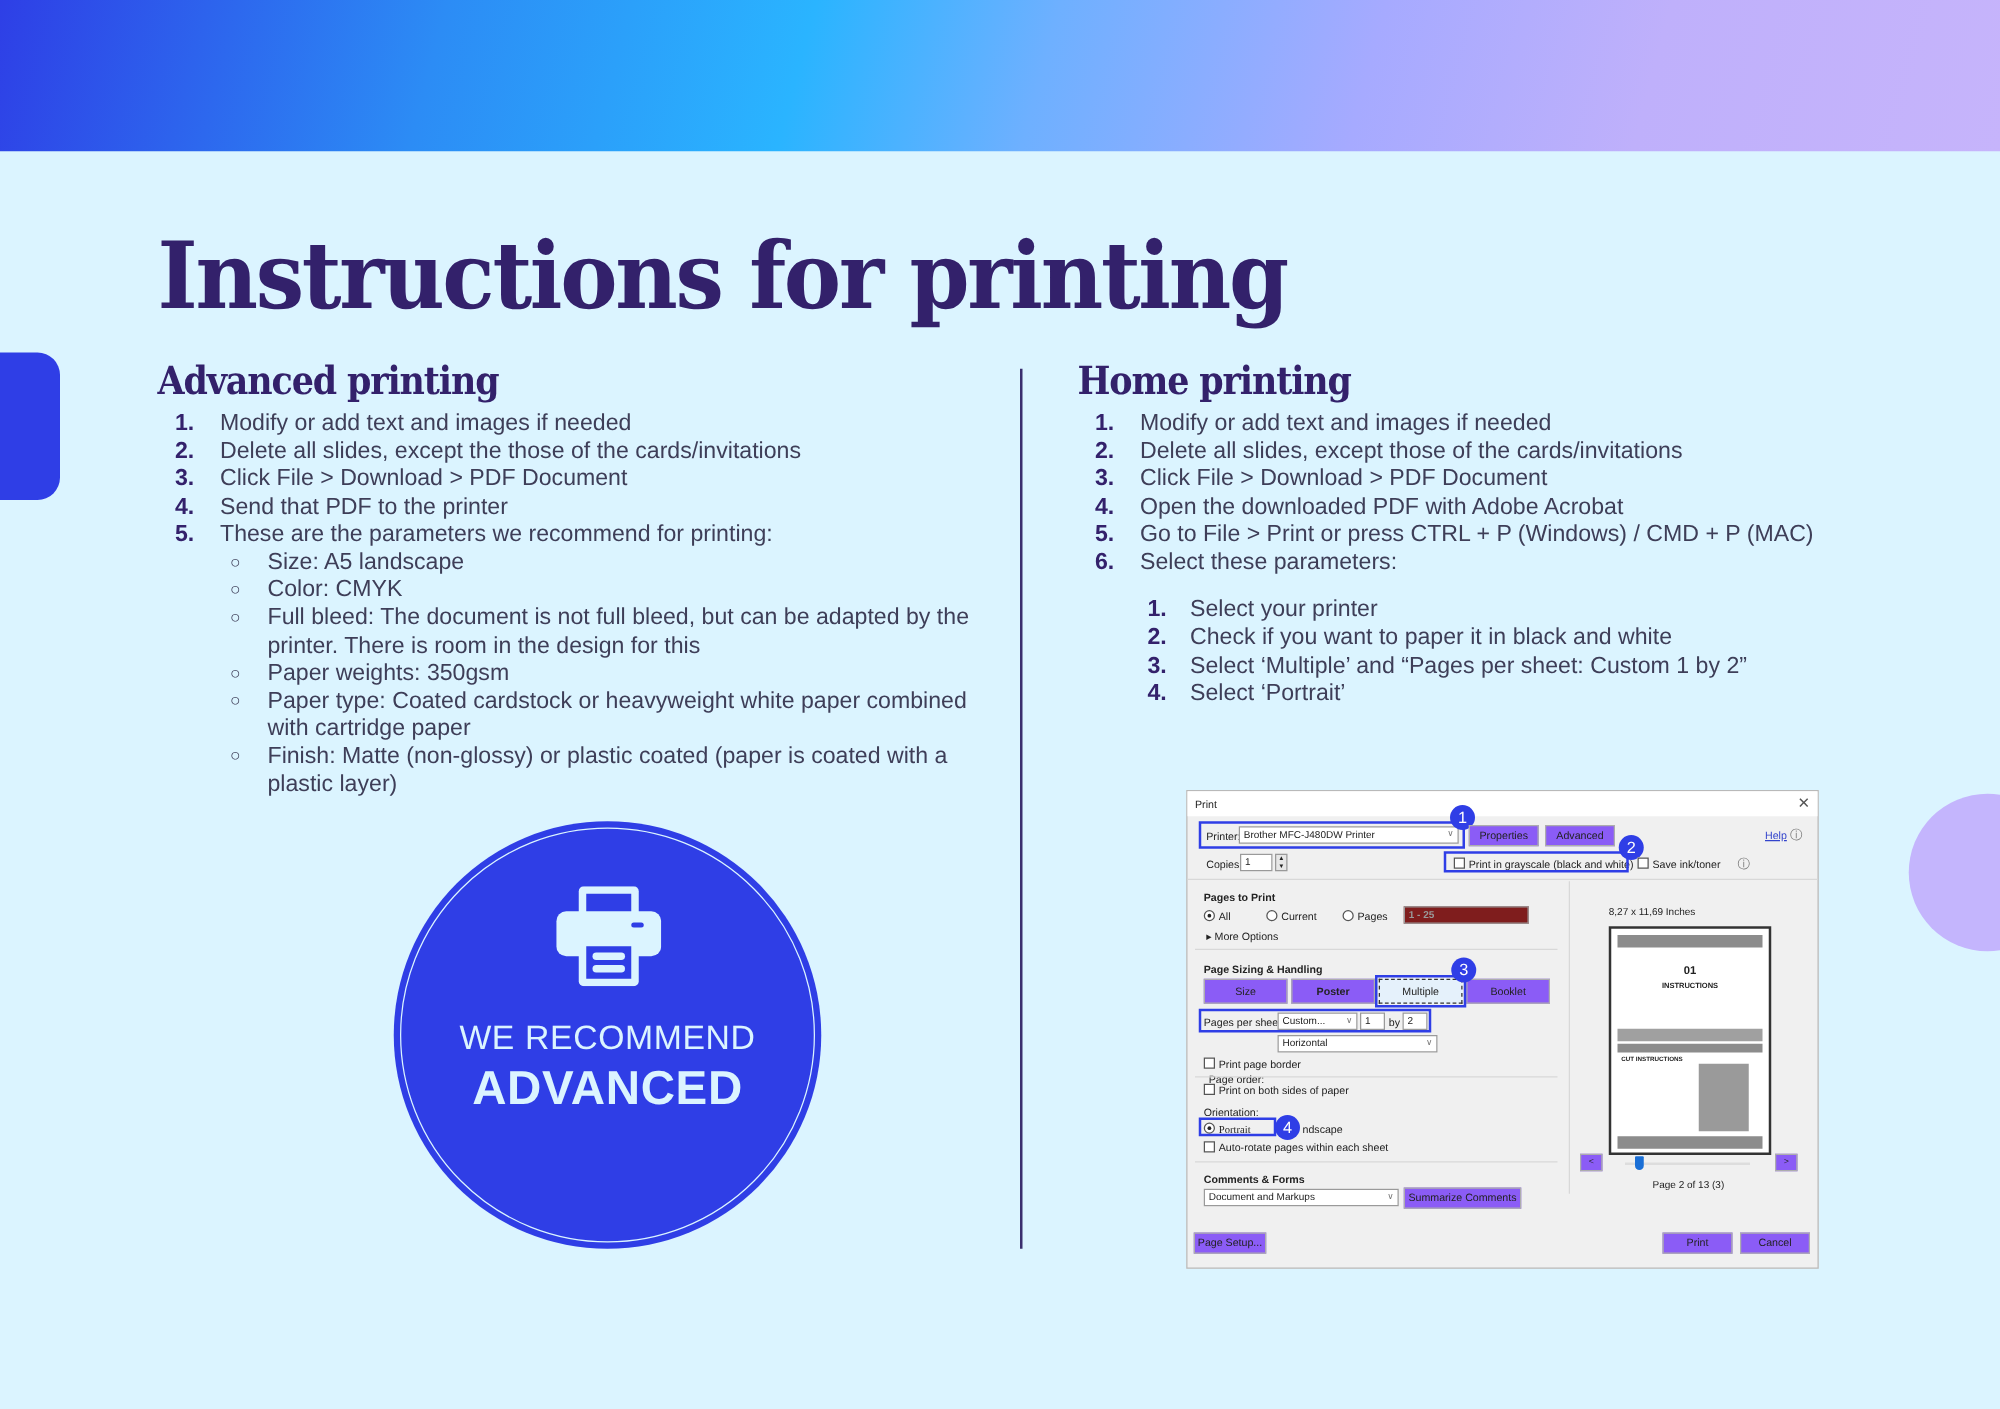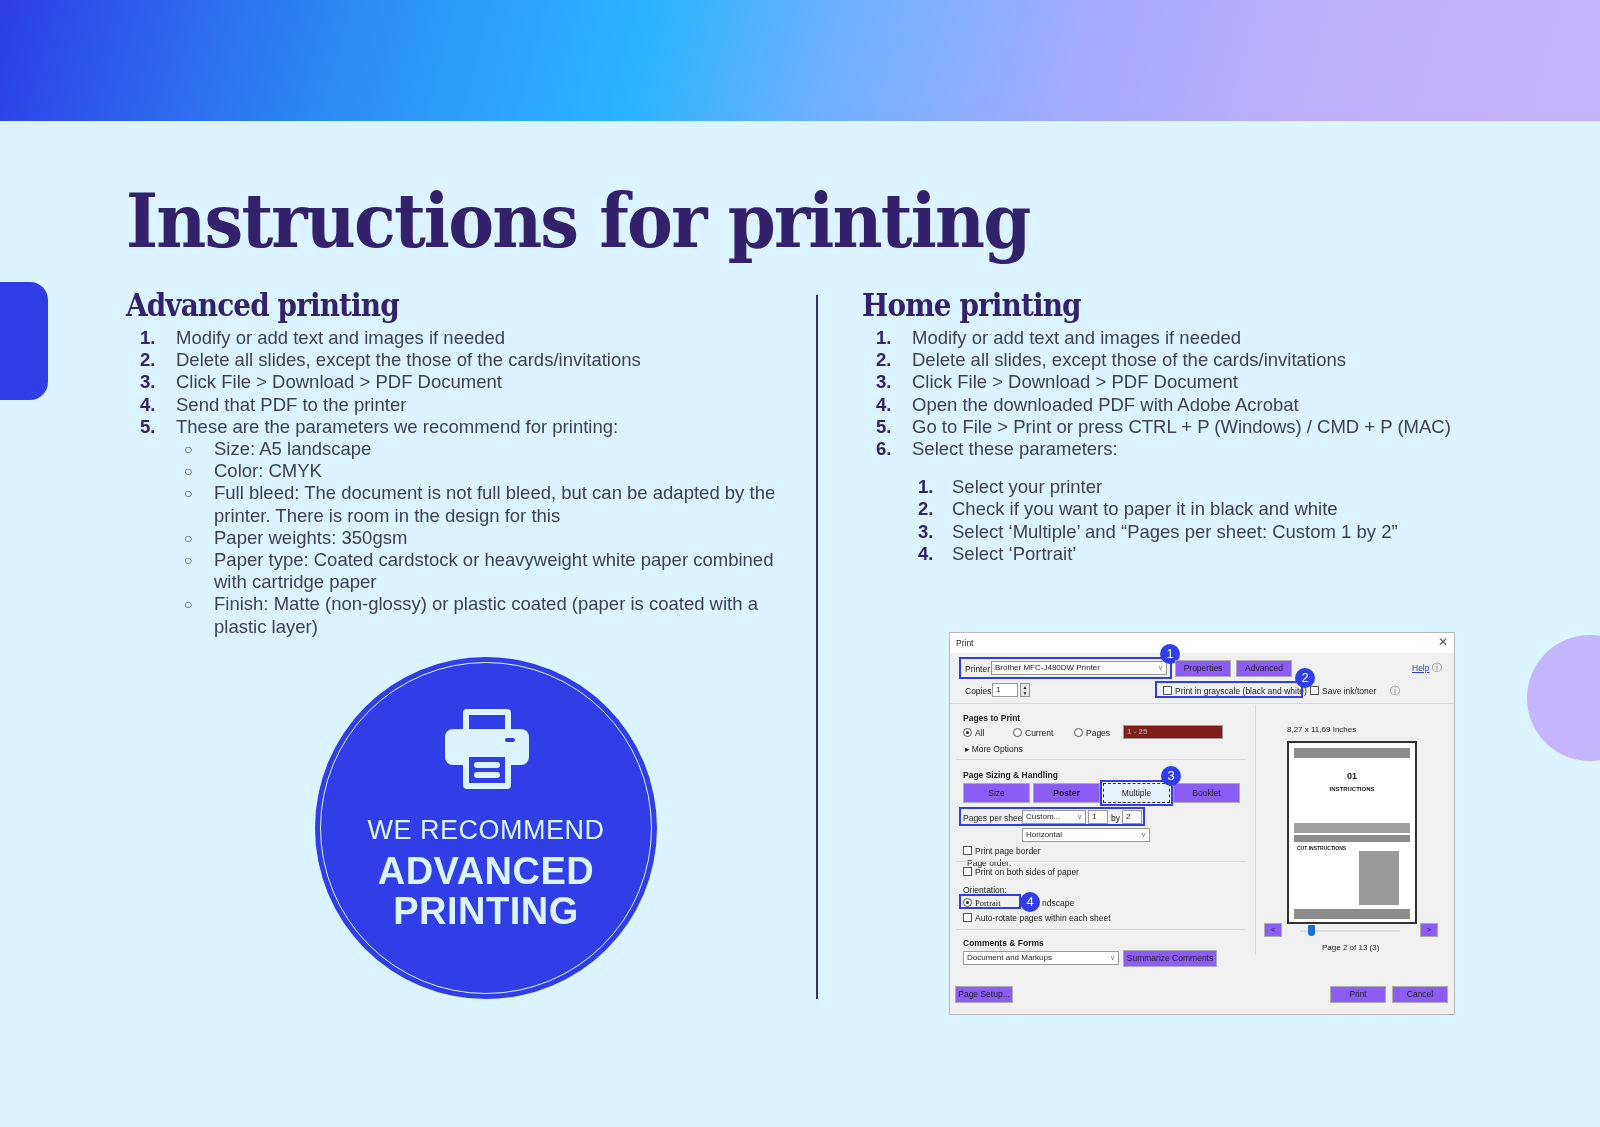--- a/index.html
+++ b/index.html
@@ -167,21 +167,20 @@
     <rect x="24" y="6" width="36" height="18" fill="#2f3ee6"></rect>
     <rect x="0" y="20" width="84" height="36" rx="8" fill="#dbf4ff"></rect>
     <rect x="60" y="29" width="10" height="4" rx="2" fill="#2f3ee6"></rect>
     <rect x="18" y="42" width="48" height="38" rx="4" fill="#dbf4ff"></rect>
     <rect x="24" y="48" width="36" height="26" fill="#2f3ee6"></rect>
     <rect x="29" y="53" width="26" height="6" rx="3" fill="#dbf4ff"></rect>
     <rect x="29" y="63" width="26" height="6" rx="3" fill="#dbf4ff"></rect>
   </svg>
   <div class="badge-text1">WE RECOMMEND</div>
   <div class="badge-text2">ADVANCED</div>
-  <div class="badge-text3">PRINTING</div>
 </div>
 
 <div class="divider"></div>
 
 <div class="col col-right">
   <h2 class="section-title">Home printing</h2>
   <ol class="steps">
     <li><span class="num">1.</span><span>Modify or add text and images if needed</span></li>
     <li><span class="num">2.</span><span>Delete all slides, except those of the cards/invitations</span></li>
     <li><span class="num">3.</span><span>Click File &gt; Download &gt; PDF Document</span></li>

